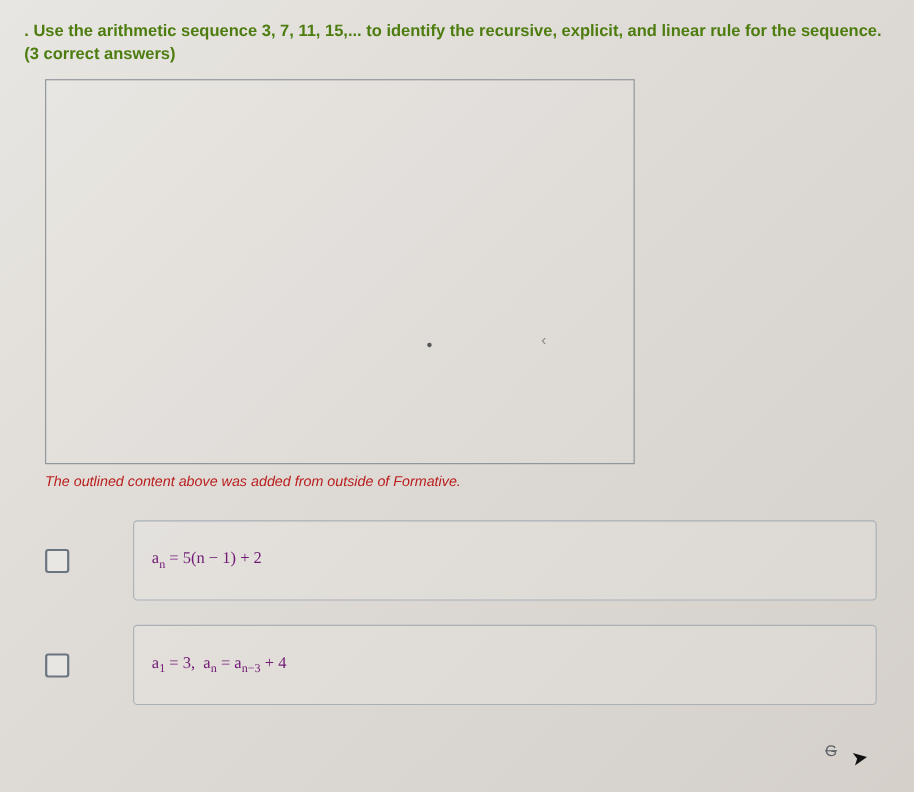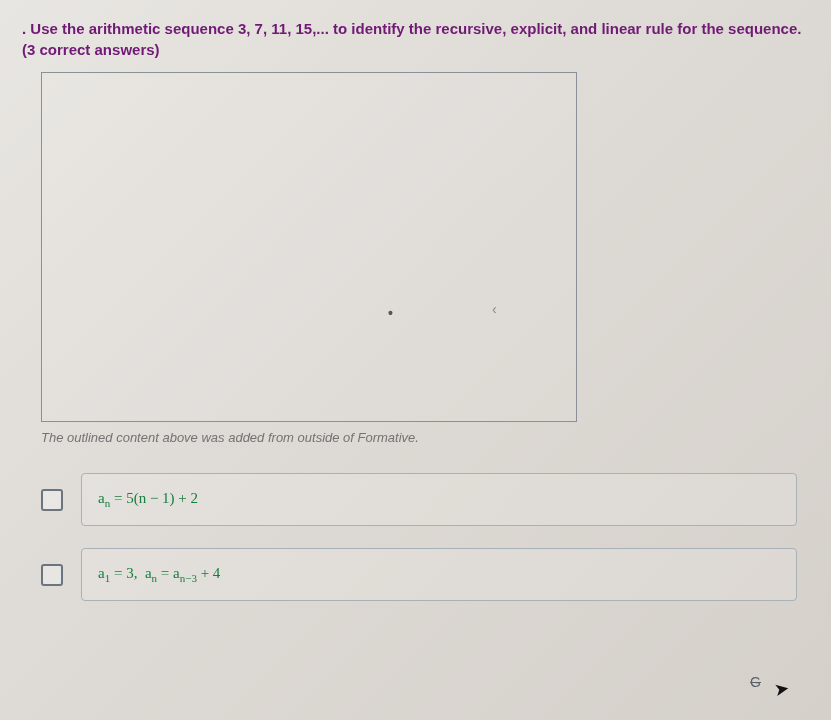--- a/index.html
+++ b/index.html
@@ -10,21 +10,21 @@
     body {
       font-family: Arial, Helvetica, sans-serif;
       background: linear-gradient(135deg, #e8e6e2 0%, #ddd9d4 50%, #d5d0ca 100%);
       width: 831px;
       height: 720px;
       padding: 18px 28px 18px 14px;
       overflow: hidden;
       position: relative;
     }
     .question-text {
-      color: #701a75;
+      color: #4d7c0f;
       font-size: 15px;
       font-weight: bold;
       line-height: 1.4;
       margin-bottom: 12px;
       padding-left: 8px;
     }
     .image-box {
       border: 1px solid #8a9098;
       width: 536px;
       height: 350px;
@@ -35,21 +35,21 @@
     }
     .dot1, .dot2 {
       position: absolute;
       font-size: 14px;
       color: #555;
     }
     .dot1 { top: 232px; left: 346px; font-weight: bold; }
     .dot2 { top: 228px; left: 450px; color: #888; }
     .caption {
       font-style: italic;
-      color: #737373;
+      color: #b91c1c;
       font-size: 13px;
       margin-left: 27px;
       margin-bottom: 28px;
     }
     .options {
       display: flex;
       flex-direction: column;
       gap: 22px;
       padding-left: 27px;
       padding-right: 6px;
@@ -65,25 +65,26 @@
       border: 2px solid #6b7580;
       border-radius: 3px;
       background: rgba(255,255,255,0.3);
       flex-shrink: 0;
       cursor: pointer;
     }
     .option-box {
       flex: 1;
       border: 1px solid #a8b0b8;
       border-radius: 4px;
-      padding: 16px 16px;
+      padding: 26px 16px;
       background: rgba(255,255,255,0.15);
-      color: #15803d;
+      color: #701a75;
       font-size: 15px;
       font-family: Georgia, 'Times New Roman', serif;
+      margin-left: 40px;
     }
     .option-box .sub {
       font-size: 11px;
       vertical-align: sub;
     }
     .cursor {
       position: absolute;
       bottom: 20px;
       right: 42px;
       font-size: 18px;

